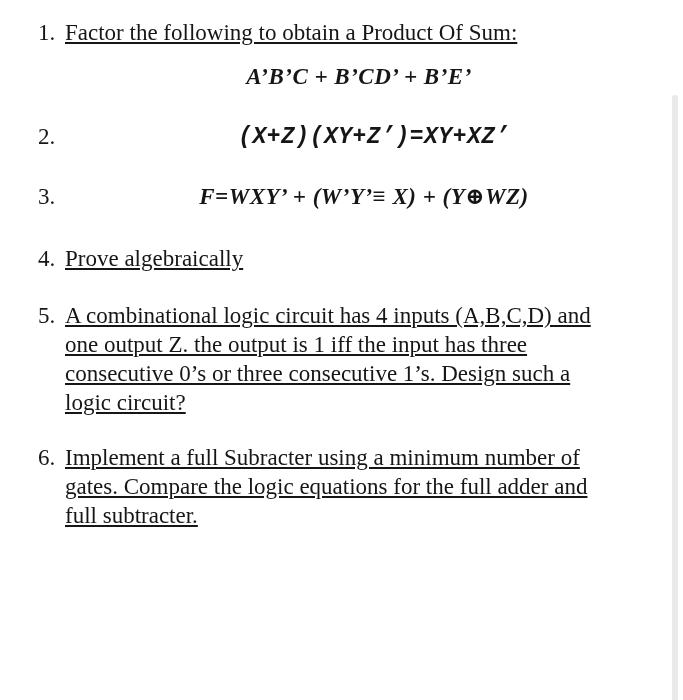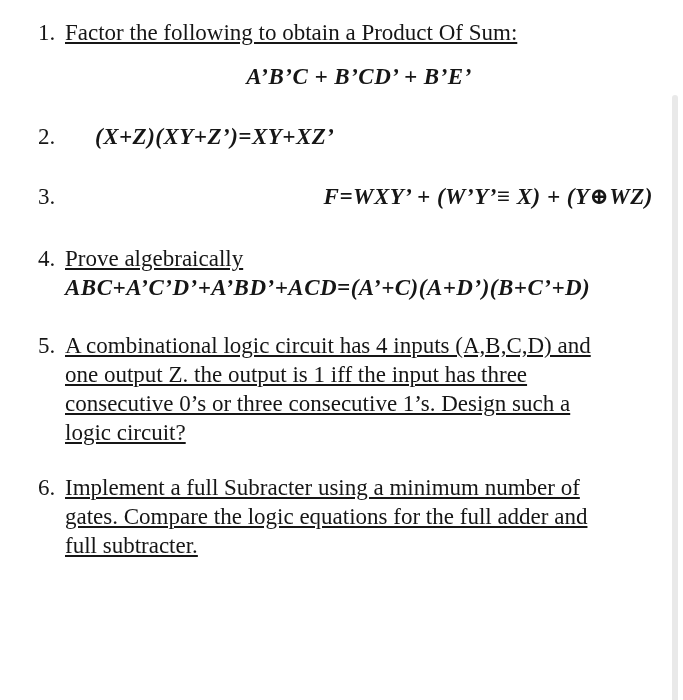--- a/index.html
+++ b/index.html
@@ -38,23 +38,23 @@
   }
   .formula{
     font-weight:bold;
     font-style:italic;
     line-height:30px;
     letter-spacing:0.5px;
   }
   .p1{margin-bottom:30px;}
   .p1 .formula{text-align:center;margin-top:15px;}
   .p2{margin-bottom:30px;}
-  .p2 .formula{padding-left:30px;}
+  .p2 .formula{text-align:center;padding-left:30px;font-family:Liberation Mono, monospace;}
   .p3{margin-bottom:32px;}
-  .p3 .formula{text-align:right;padding-left:10px;}
+  .p3 .formula{text-align:center;padding-left:10px;}
   .p4{margin-bottom:28px;}
   .p4 .formula{text-align:left;}
   .p5{margin-bottom:26px;}
   .scrollbar-thumb{
     position:absolute;
     right:5px;
     top:95px;
     width:6px;
     height:605px;
     background:var(--scrollbar);
@@ -78,21 +78,20 @@
   </div>
 
   <div class="problem p3">
     <span class="num">3.</span>
     <div class="formula">F=WXY’ + (W’Y’≡ X) + (Y⊕WZ)</div>
   </div>
 
   <div class="problem p4">
     <span class="num">4.</span>
     <div class="ptext">Prove algebraically</div>
-    <div class="formula">ABC+A’C’D’+A’BD’+ACD=(A’+C)(A+D’)(B+C’+D)</div>
   </div>
 
   <div class="problem p5">
     <span class="num">5.</span>
     <div class="ptext">A combinational logic circuit has 4 inputs (A,B,C,D) and
 one output Z. the output is 1 iff the input has three
 consecutive 0’s or three consecutive 1’s. Design such a
 logic circuit?</div>
   </div>
 

